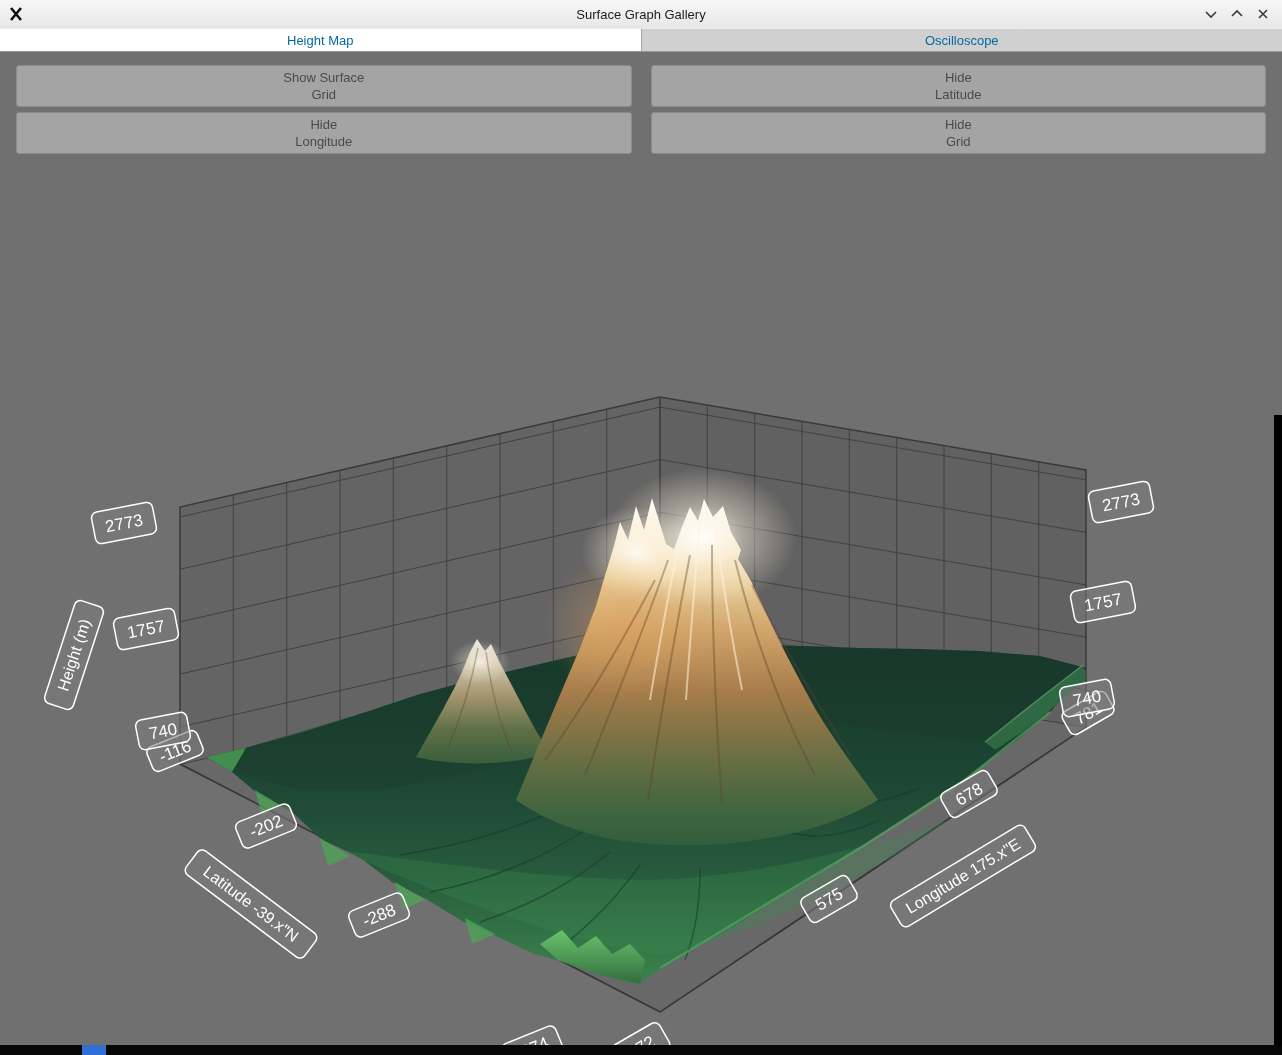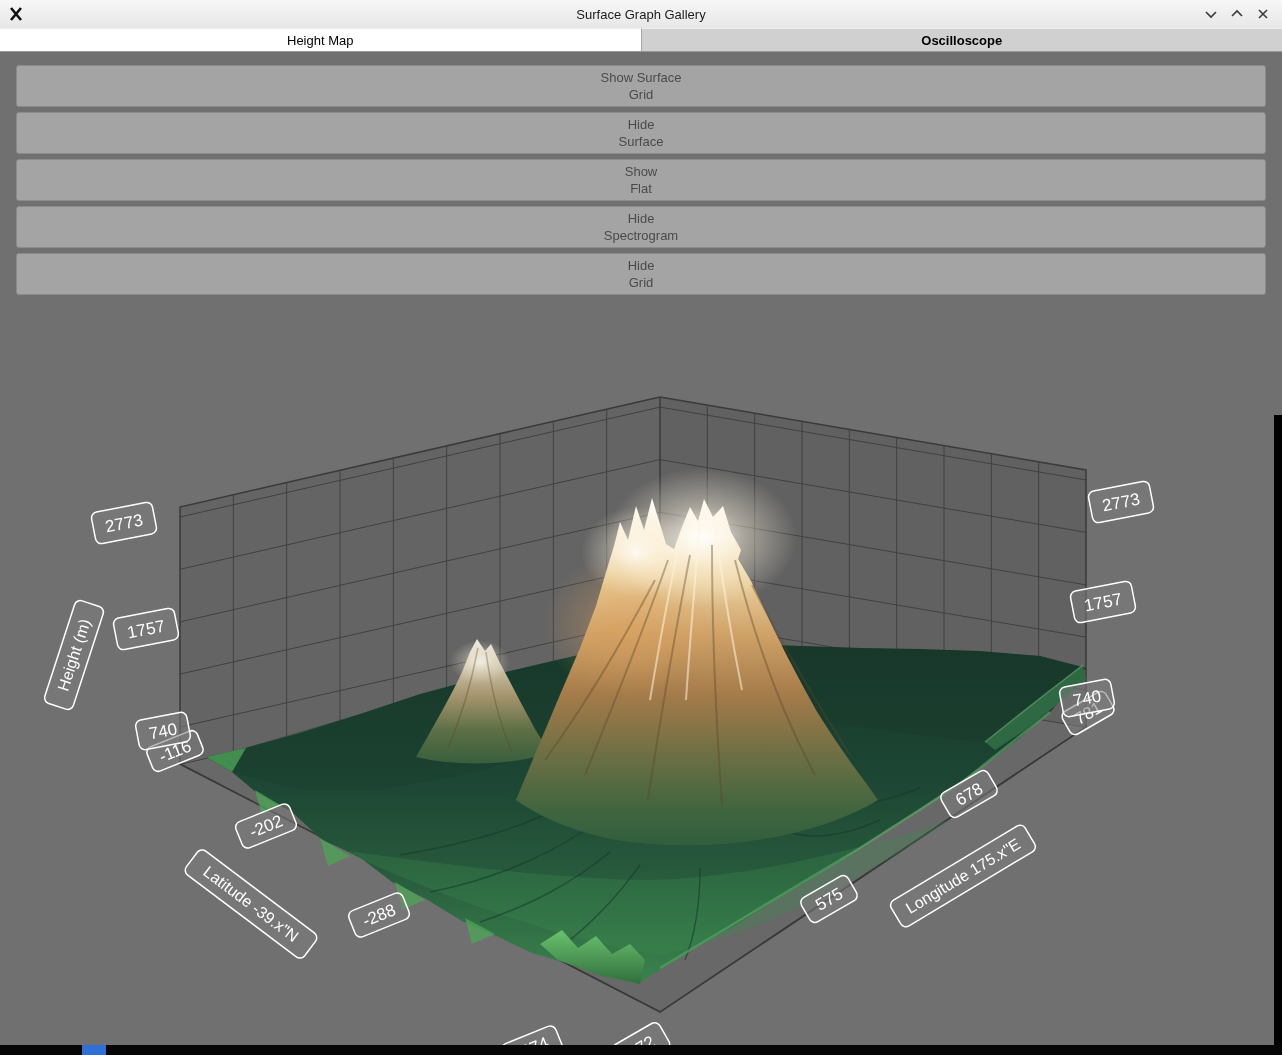--- a/index.html
+++ b/index.html
@@ -14,28 +14,28 @@
     font-size:13px;color:#1c1c1c;}
   .app-icon{margin-left:8px;width:16px;height:16px;z-index:2;}
   .win-controls{margin-left:auto;display:flex;gap:8px;padding-right:10px;z-index:2;}
   .win-btn{width:18px;height:18px;display:flex;align-items:center;justify-content:center;cursor:default;}
   .win-btn svg{stroke:#3a3a3a;stroke-width:1.6;fill:none;}
 
   
   .tabbar{position:absolute;top:28px;left:0;right:0;height:23px;display:flex;
     background:#d4d4d4;border-bottom:1px solid #979797;}
   .tab{flex:1;display:flex;align-items:center;justify-content:center;
-    font-size:13px;color:#000000;background:#d0d0d0;border-right:1px solid #a6a6a6;
+    font-size:13px;color:#0369a1;background:#d0d0d0;border-right:1px solid #a6a6a6;
     border-top:1px solid #ededed;}
-  .tab:last-child{border-right:none;font-weight:bold;}
+  .tab:last-child{border-right:none;}
   .tab.active{background:#ffffff;}
 
   
   .buttons{position:absolute;top:65px;left:16px;right:16px;display:grid;
-    grid-template-columns:1fr;grid-auto-rows:42px;gap:5px 19px;z-index:1;}
+    grid-template-columns:1fr 1fr;grid-auto-rows:42px;gap:5px 19px;z-index:1;}
   .btn{background:#a4a4a4;border:1px solid #8b8b8b;border-radius:3px;
     display:flex;flex-direction:column;align-items:center;justify-content:center;
     font-size:13px;line-height:17px;color:#4a4a4a;cursor:default;}
 
   
   .plot{position:absolute;top:0;left:0;}
   .wallgrid{stroke:#414141;stroke-width:1;fill:none;}
   .boxedge{stroke:#3a3a3a;stroke-width:1.5;fill:none;}
   .tick rect,.axtitle rect{fill:rgba(125,125,125,.55);stroke:#ffffff;stroke-width:1.5;}
   .tick text,.axtitle text{fill:#ffffff;font-size:17px;text-anchor:middle;
@@ -83,29 +83,25 @@
     <div class="tab">Oscilloscope</div>
   </div>
 
   <div class="buttons">
     <div class="btn">
       <span>Show Surface</span>
       <span>Grid</span>
     </div>
     <div class="btn">
       <span>Hide</span>
-      <span>Surface</span>
-    </div>
-    <div class="btn">
-      <span>Show</span>
-      <span>Flat</span>
+      <span>Latitude</span>
     </div>
     <div class="btn">
       <span>Hide</span>
-      <span>Spectrogram</span>
+      <span>Longitude</span>
     </div>
     <div class="btn">
       <span>Hide</span>
       <span>Grid</span>
     </div>
   </div>
 
   <svg class="plot" width="1282" height="1055" viewBox="0 0 1282 1055">
     <defs>
       <linearGradient id="gTer" x1="0" y1="655" x2="0" y2="1012" gradientUnits="userSpaceOnUse">

